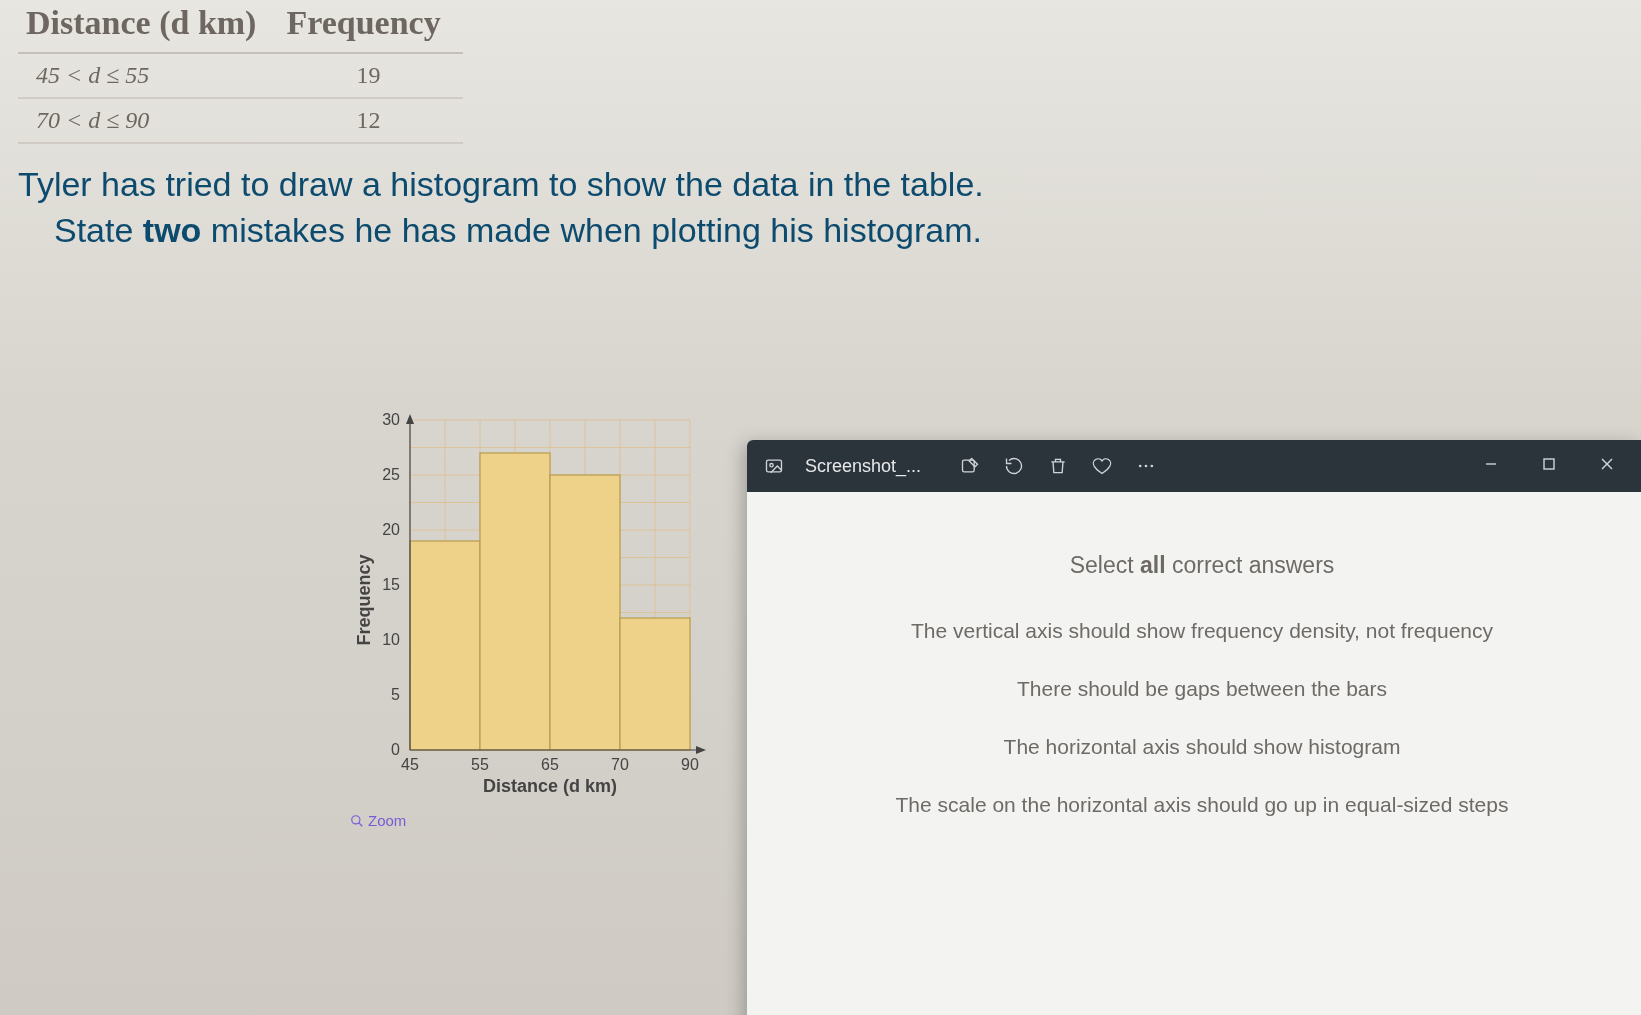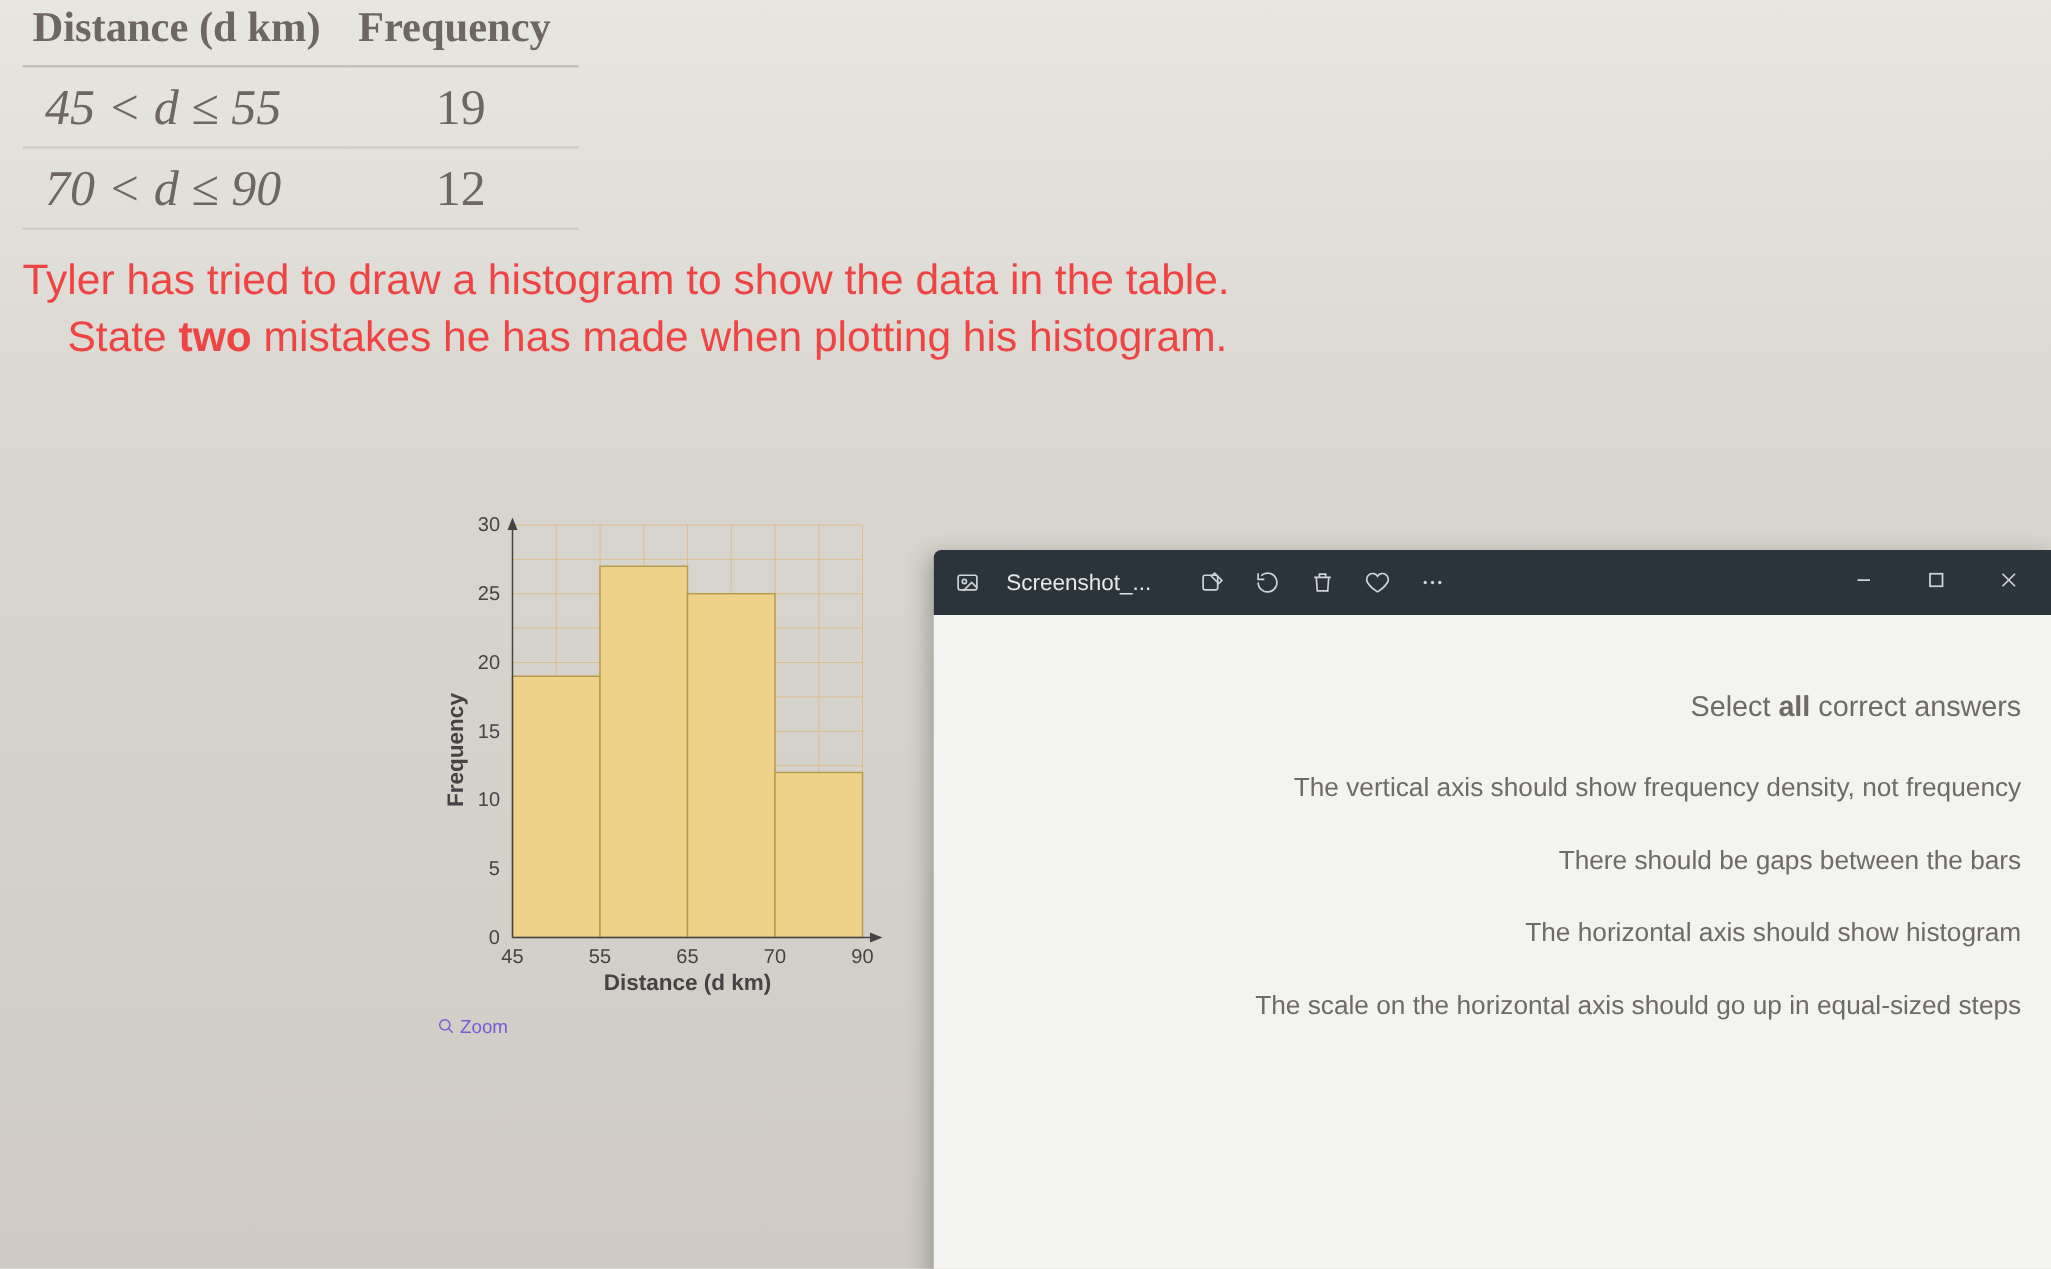--- a/index.html
+++ b/index.html
@@ -21,29 +21,29 @@
     margin-bottom: 18px;
   }
   table.freq th {
     font-weight: bold;
     font-size: 34px;
     padding: 4px 22px 10px 8px;
     border-bottom: 2px solid #c4bfb8;
     text-align: left;
   }
   table.freq td {
-    font-size: 40px;
+    font-size: 24px;
     padding: 8px 22px 8px 18px;
     border-bottom: 2px solid #d0ccc5;
     text-align: center;
   }
   table.freq td.range { text-align: left; font-style: italic; }
   .prompt1, .prompt2 {
     font-size: 34px;
-    color: #ef4444;
+    color: #0c4a6e;
     line-height: 1.35;
   }
   .prompt2 { margin-left: 36px; }
   .bold { font-weight: bold; }
 
   
   .chart-wrap {
     position: absolute;
     top: 400px;
     left: 350px;
@@ -86,21 +86,21 @@
   }
   .viewer-titlebar .left-ico, .viewer-titlebar .ico {
     width:26px; height:26px; display:flex; align-items:center; justify-content:center;
     cursor:pointer; color:#cfd4d8;
   }
   .viewer-title { flex: 0 0 auto; font-size:18px; color:#e6e8ea; margin-right:18px; }
   .viewer-titlebar .spacer { flex:1; }
   .winbtn { width:40px; text-align:center; cursor:pointer; font-size:16px; color:#cfd4d8; }
   .viewer-body {
     padding: 60px 24px 20px 40px;
-    text-align:right;
+    text-align:center;
     font-size: 22px;
     color:#6e6a66;
   }
   .viewer-body .heading { font-size:23px; margin-bottom:40px; }
   .viewer-body .opt { font-size:21px; margin: 34px 0; }
 </style>
 </head>
 <body>
 
 <div class="page">

